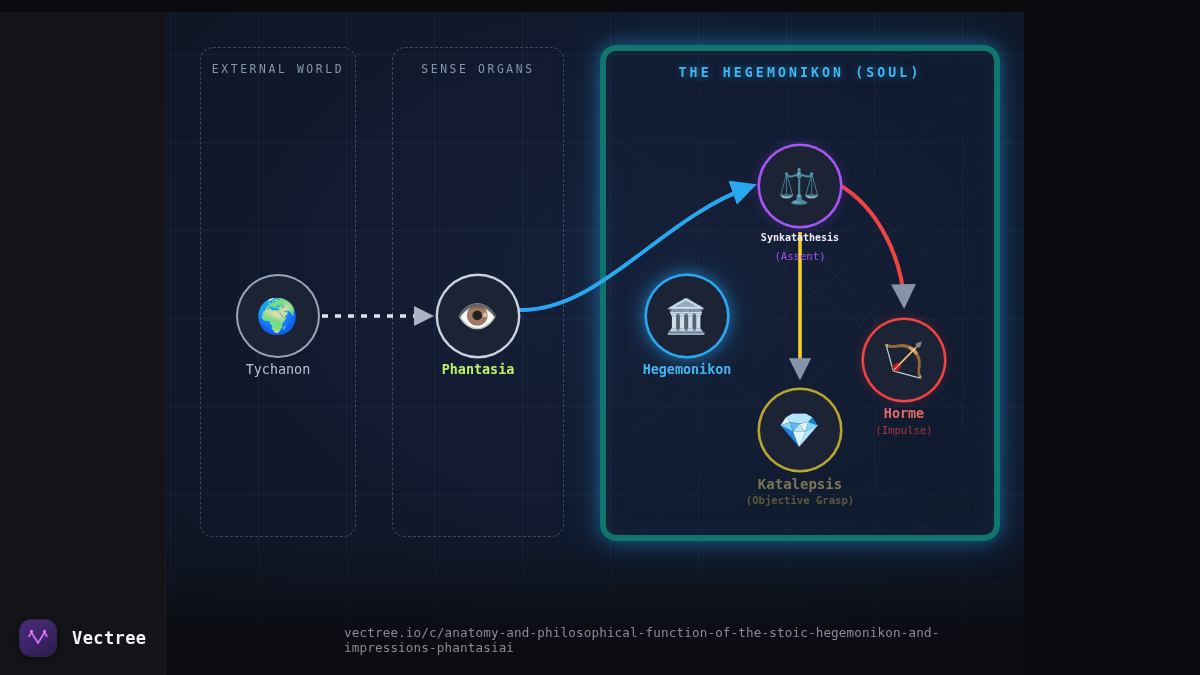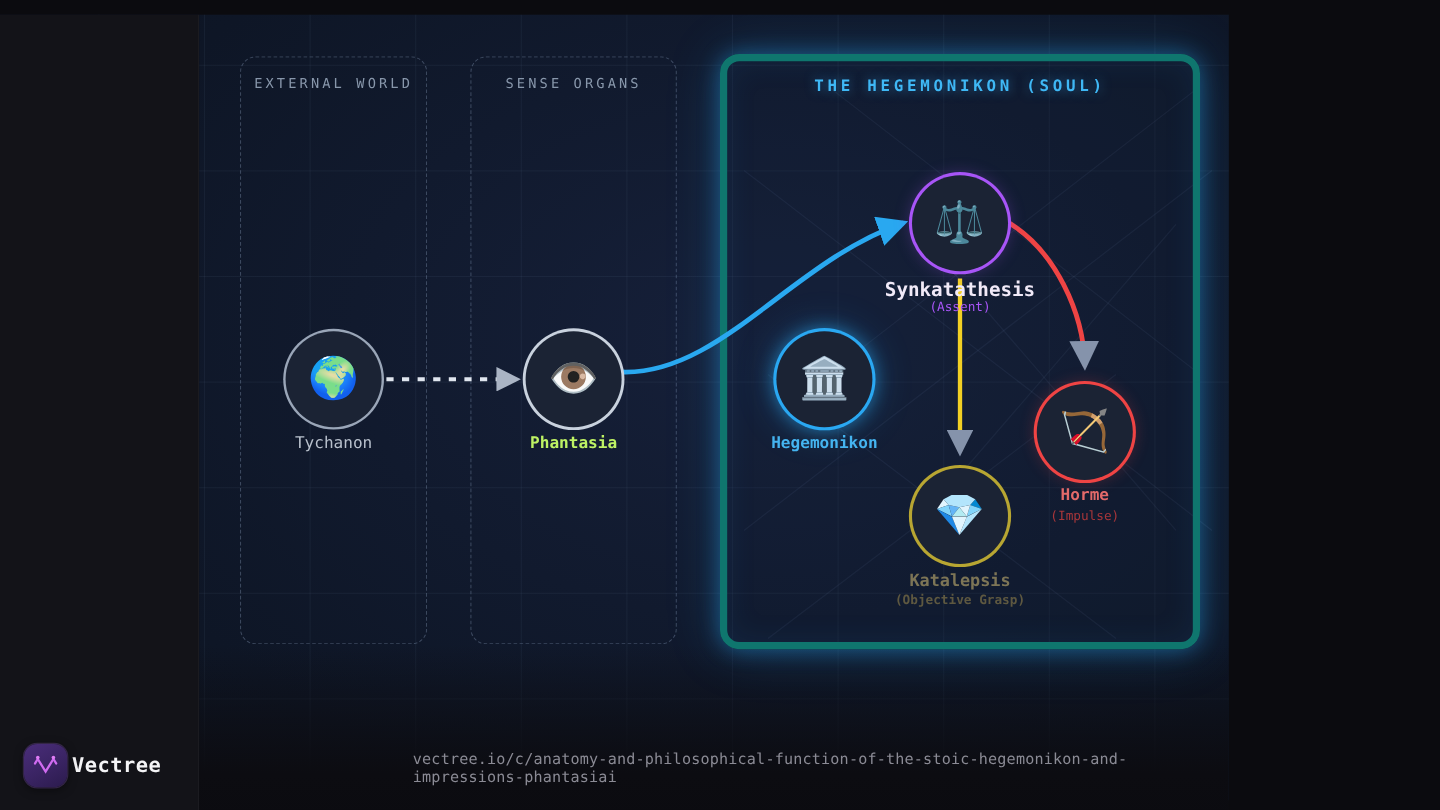--- a/index.html
+++ b/index.html
@@ -37,21 +37,21 @@
     z-index:6;
   }
   #leftpanel:after{
     content:""; position:absolute; right:0; top:0; width:1px; height:100%;
     background:rgba(255,255,255,.035);
   }
   #titleblock{
     position:absolute; left:0; bottom:0; width:470px; z-index:8;
     padding:0 0 18px 20px;
   }
-  #brandrow{ display:flex; align-items:center; gap:4px; margin-bottom:13px; }
+  #brandrow{ display:flex; align-items:center; gap:16px; margin-bottom:13px; }
   #logo{
     width:36px; height:36px; border-radius:11px; flex:none;
     background:linear-gradient(150deg,#4a2d7a 0%, #3a2463 55%, #2b1b4d 100%);
     box-shadow:0 0 0 1px rgba(180,120,255,.22), 0 2px 8px rgba(0,0,0,.5);
     position:relative;
   }
   #logo svg{ position:absolute; left:0; top:0; }
   #brandname{
     color:#f4f4f6; font-size:17px; font-weight:700; letter-spacing:.4px;
     font-family:"DejaVu Sans Mono", monospace;
@@ -132,21 +132,21 @@
   #n-hegemonikon{ left:647px; top:264px; }
   #n-hegemonikon .ring{
     width:80px;height:80px; box-shadow:0 0 0 2.6px #2aa8f2, 0 0 16px rgba(42,168,242,.75), 0 0 34px rgba(42,168,242,.32);
   }
   #n-hegemonikon .emoji{ font-size:34px; }
   #n-hegemonikon .nlabel{ top:86px; color:#45b4f0; font-size:13.4px; font-weight:700; }
 
   #n-synkatathesis{ left:760px; top:134px; }
   #n-synkatathesis .ring{ width:80px;height:80px; box-shadow:0 0 0 2.6px #a855f7, 0 0 14px rgba(168,85,247,.35); }
   #n-synkatathesis .emoji{ font-size:34px; }
-  #n-synkatathesis .nlabel{ top:86px; color:#f1eaf8; font-size:16px; font-weight:700; }
+  #n-synkatathesis .nlabel{ top:86px; color:#f1eaf8; font-size:10px; font-weight:700; }
   #n-synkatathesis .nsub{ top:104px; color:#a855f7; font-size:10.6px; font-weight:400; }
 
   #n-horme{ left:864px; top:308px; }
   #n-horme .ring{ width:80px;height:80px; box-shadow:0 0 0 2.6px #ef4444, 0 0 14px rgba(239,68,68,.32); }
   #n-horme .emoji{ font-size:34px; }
   #n-horme .nlabel{ top:86px; color:#e46a6a; font-size:13.4px; font-weight:700; }
   #n-horme .nsub{ top:104px; color:#a8363a; font-size:10.6px; font-weight:400; }
 
   #n-katalepsis{ left:760px; top:378px; }
   #n-katalepsis .ring{ width:80px;height:80px; box-shadow:0 0 0 2.6px #b8a632; }

